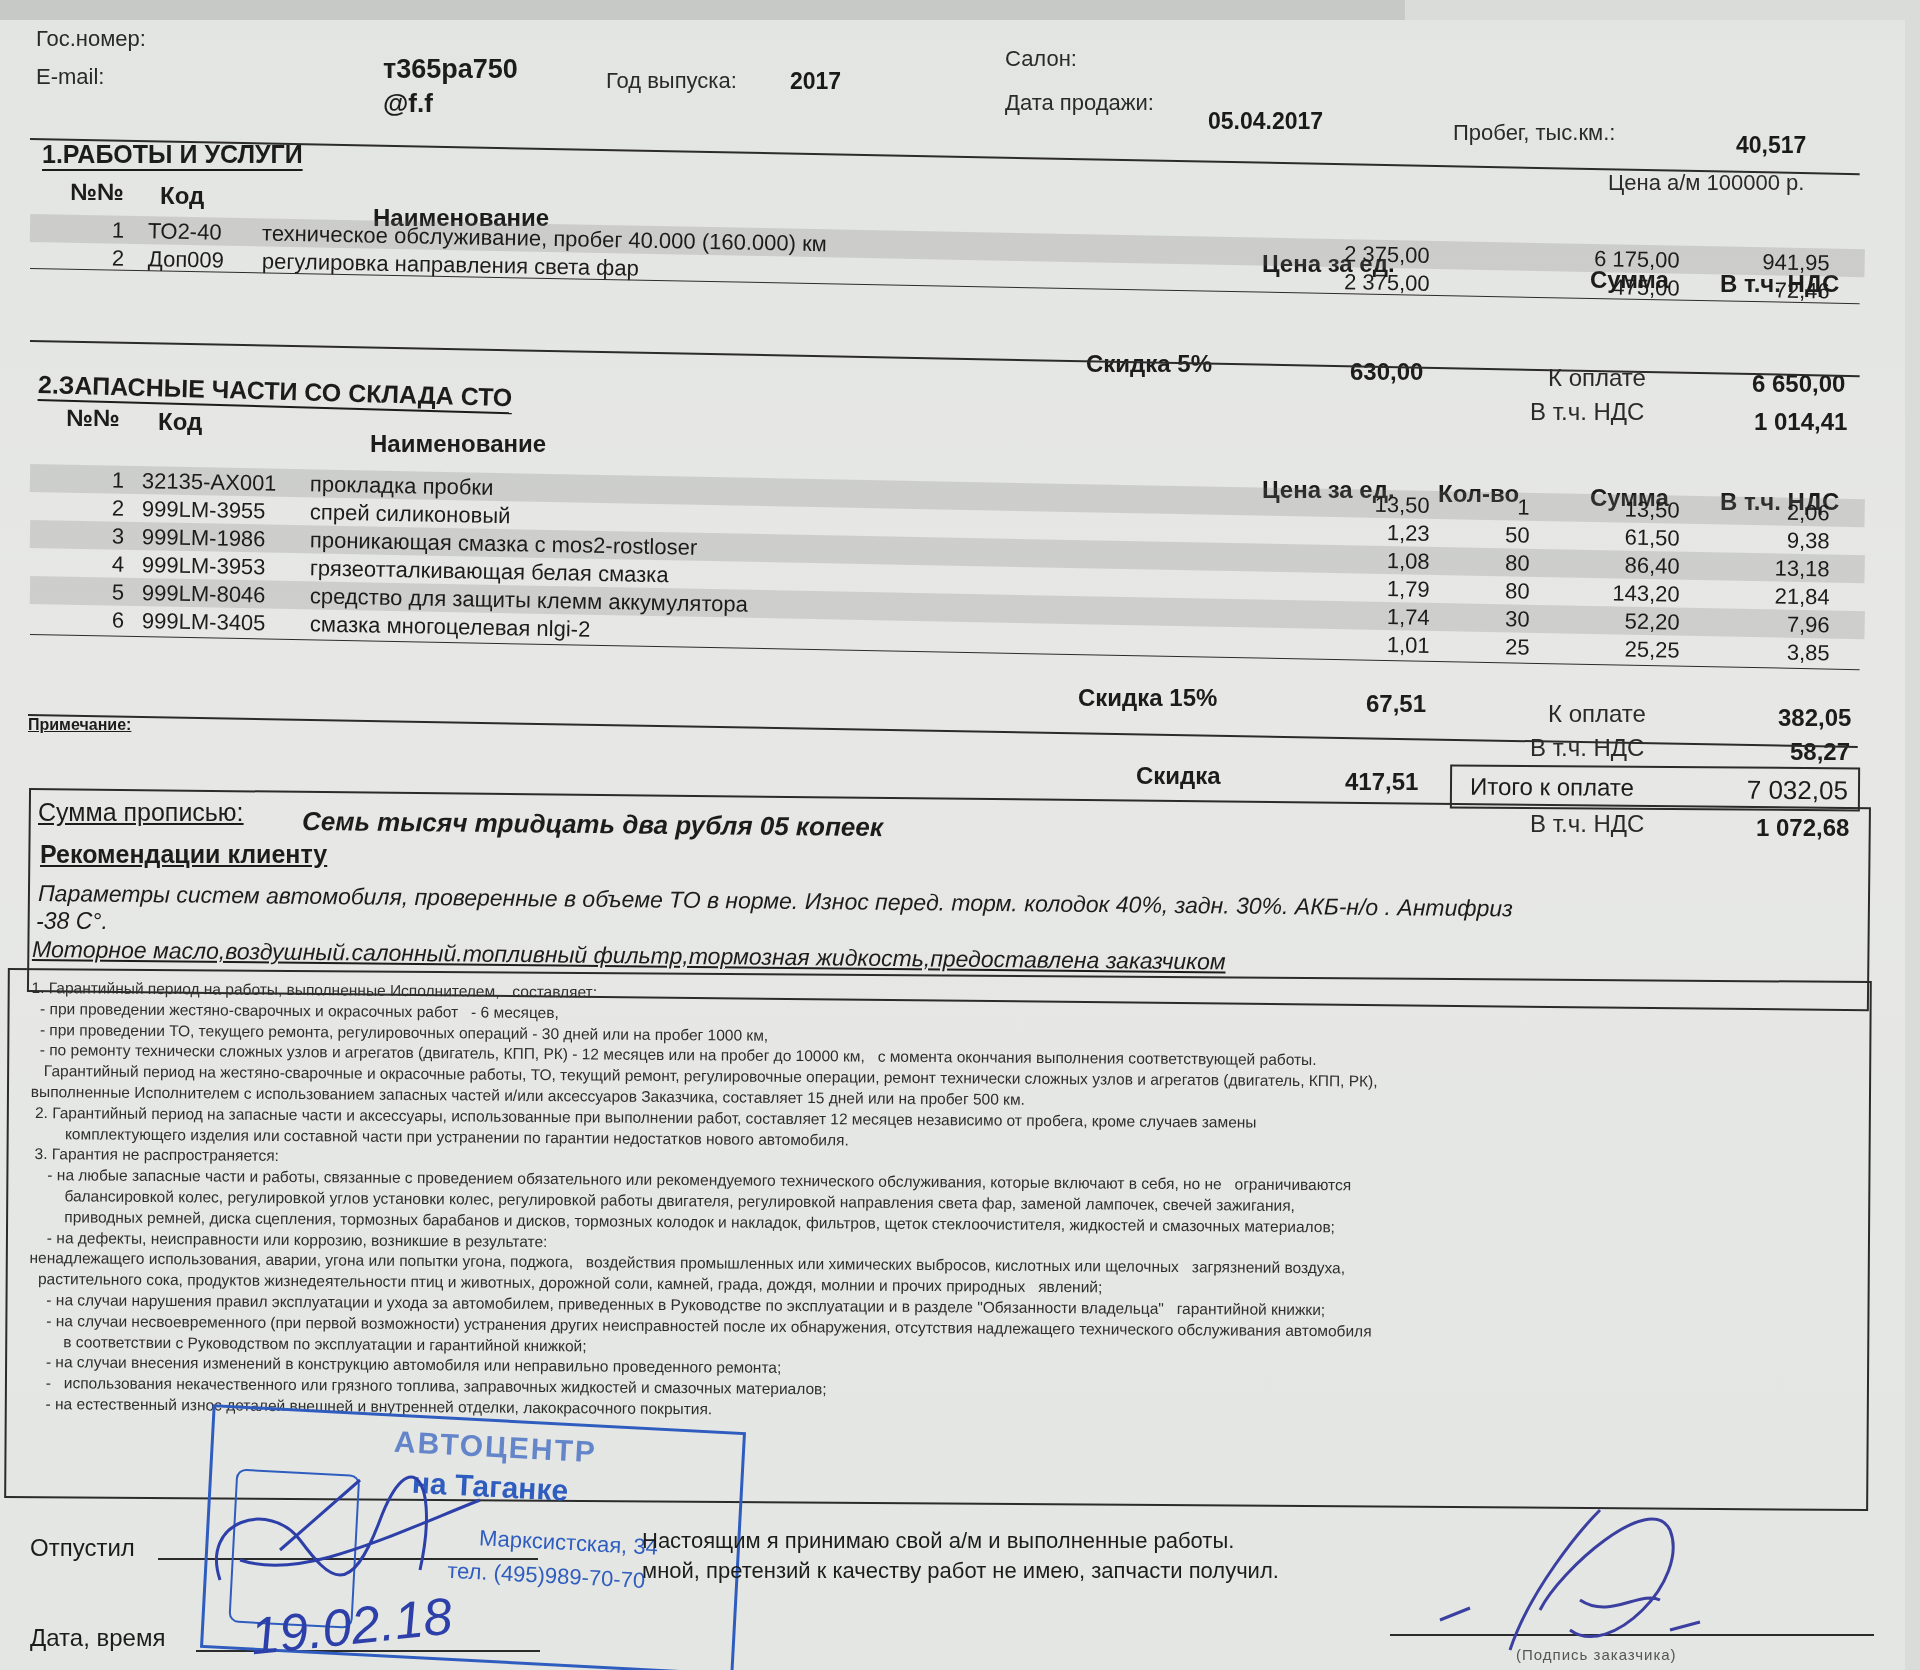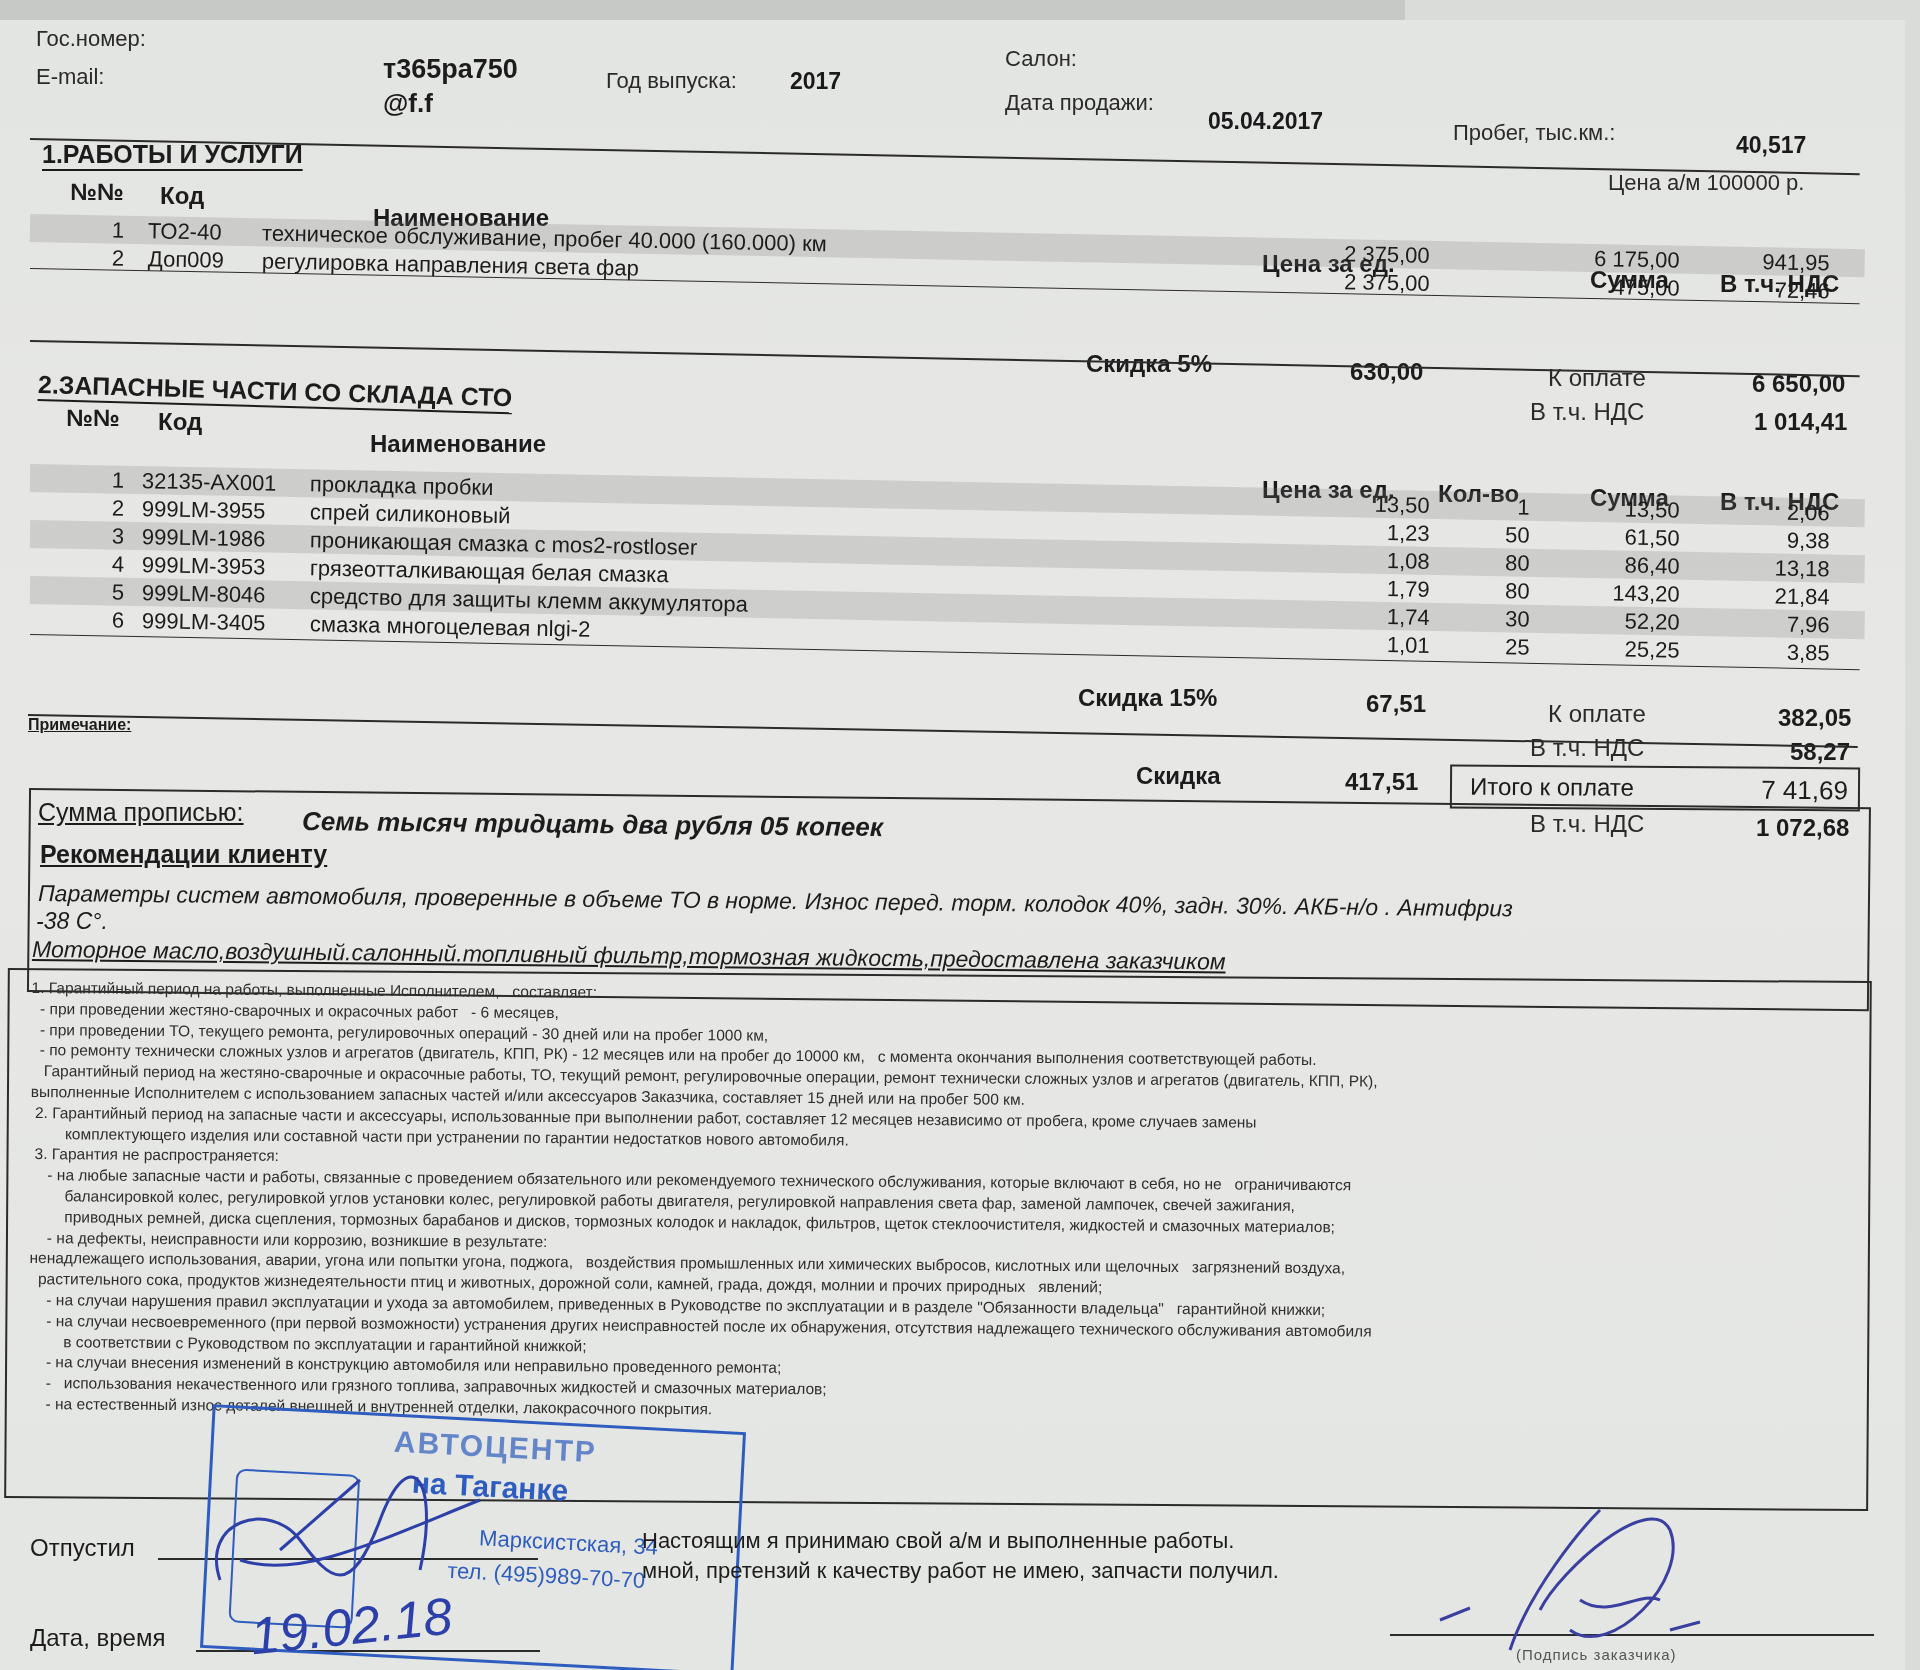--- a/index.html
+++ b/index.html
@@ -161,21 +161,21 @@
   <div class="abs lbl" style="left:1530px;top:714px;font-size:24px;">В т.ч. НДС</div>
   <div class="abs tot-val" style="left:1790px;top:718px;">58,27</div>
 
   <div class="rule" style="left:28px;top:694px;width:1830px;transform:rotate(1deg);transform-origin:left;"></div>
   <div class="abs" style="left:28px;top:696px;font-size:16px;font-weight:bold;text-decoration:underline;">Примечание:</div>
 
   <div class="abs tot-lbl" style="left:1136px;top:742px;">Скидка</div>
   <div class="abs tot-val" style="left:1345px;top:748px;">417,51</div>
   <div class="box" style="left:1450px;top:746px;width:406px;height:40px;transform:rotate(0.4deg);">
     <span class="abs" style="left:18px;top:6px;font-size:24px;">Итого к оплате</span>
-    <span class="abs" style="right:10px;top:6px;font-size:26px;">7 41,69</span>
+    <span class="abs" style="right:10px;top:6px;font-size:26px;">7 032,05</span>
   </div>
   <div class="abs lbl" style="left:1530px;top:790px;font-size:24px;">В т.ч. НДС</div>
   <div class="abs tot-val" style="left:1756px;top:794px;">1 072,68</div>
 
   <div class="box" style="left:28px;top:768px;width:1838px;height:200px;border-width:2px;transform:rotate(0.6deg);transform-origin:left;"></div>
   <div class="abs" style="left:38px;top:778px;font-size:25px;text-decoration:underline;">Сумма прописью:</div>
   <div class="abs italic" style="left:302px;top:786px;font-size:26px;font-weight:bold;transform:rotate(0.6deg);transform-origin:left;">Семь тысяч тридцать два рубля 05 копеек</div>
   <div class="abs" style="left:40px;top:820px;font-size:25px;font-weight:bold;text-decoration:underline;">Рекомендации клиенту</div>
   <div class="abs italic" style="left:38px;top:860px;font-size:23px;transform:rotate(0.6deg);transform-origin:left;">Параметры систем автомобиля, проверенные в объеме ТО в норме. Износ перед. торм. колодок   40%, задн.   30%. АКБ-н/о . Антифриз</div>
   <div class="abs italic" style="left:36px;top:888px;font-size:23px;">-38 С°.</div>

